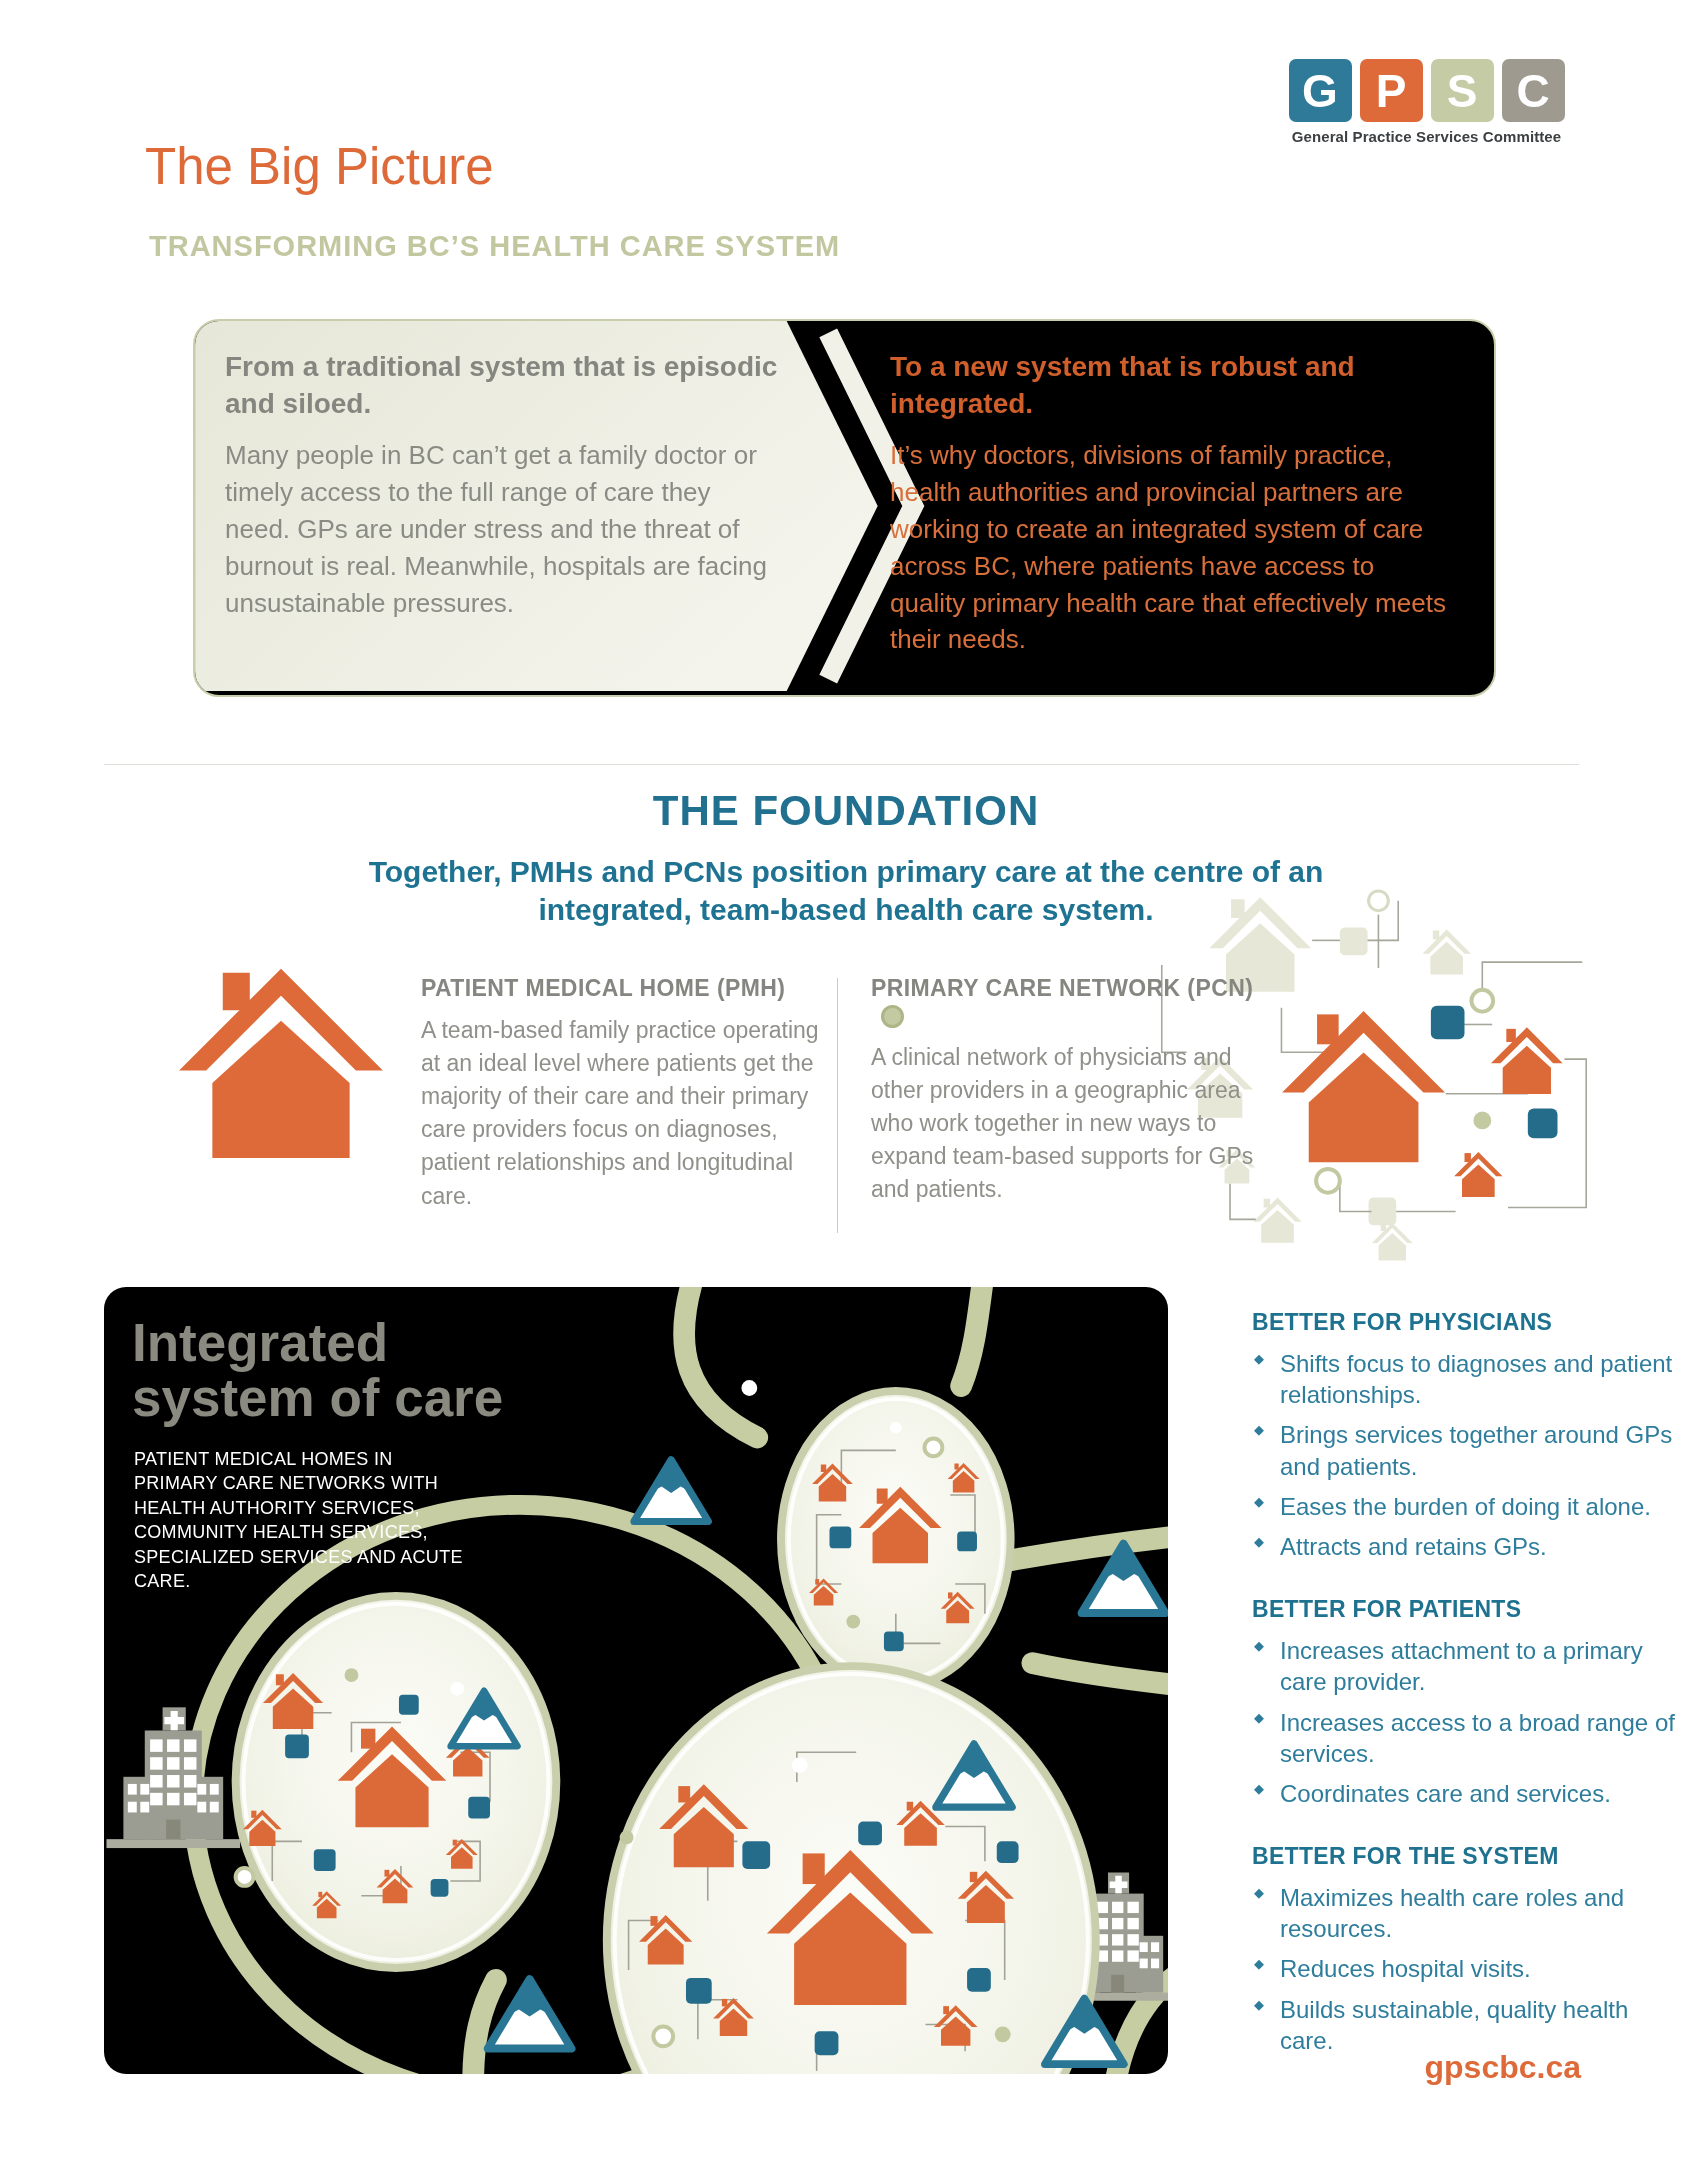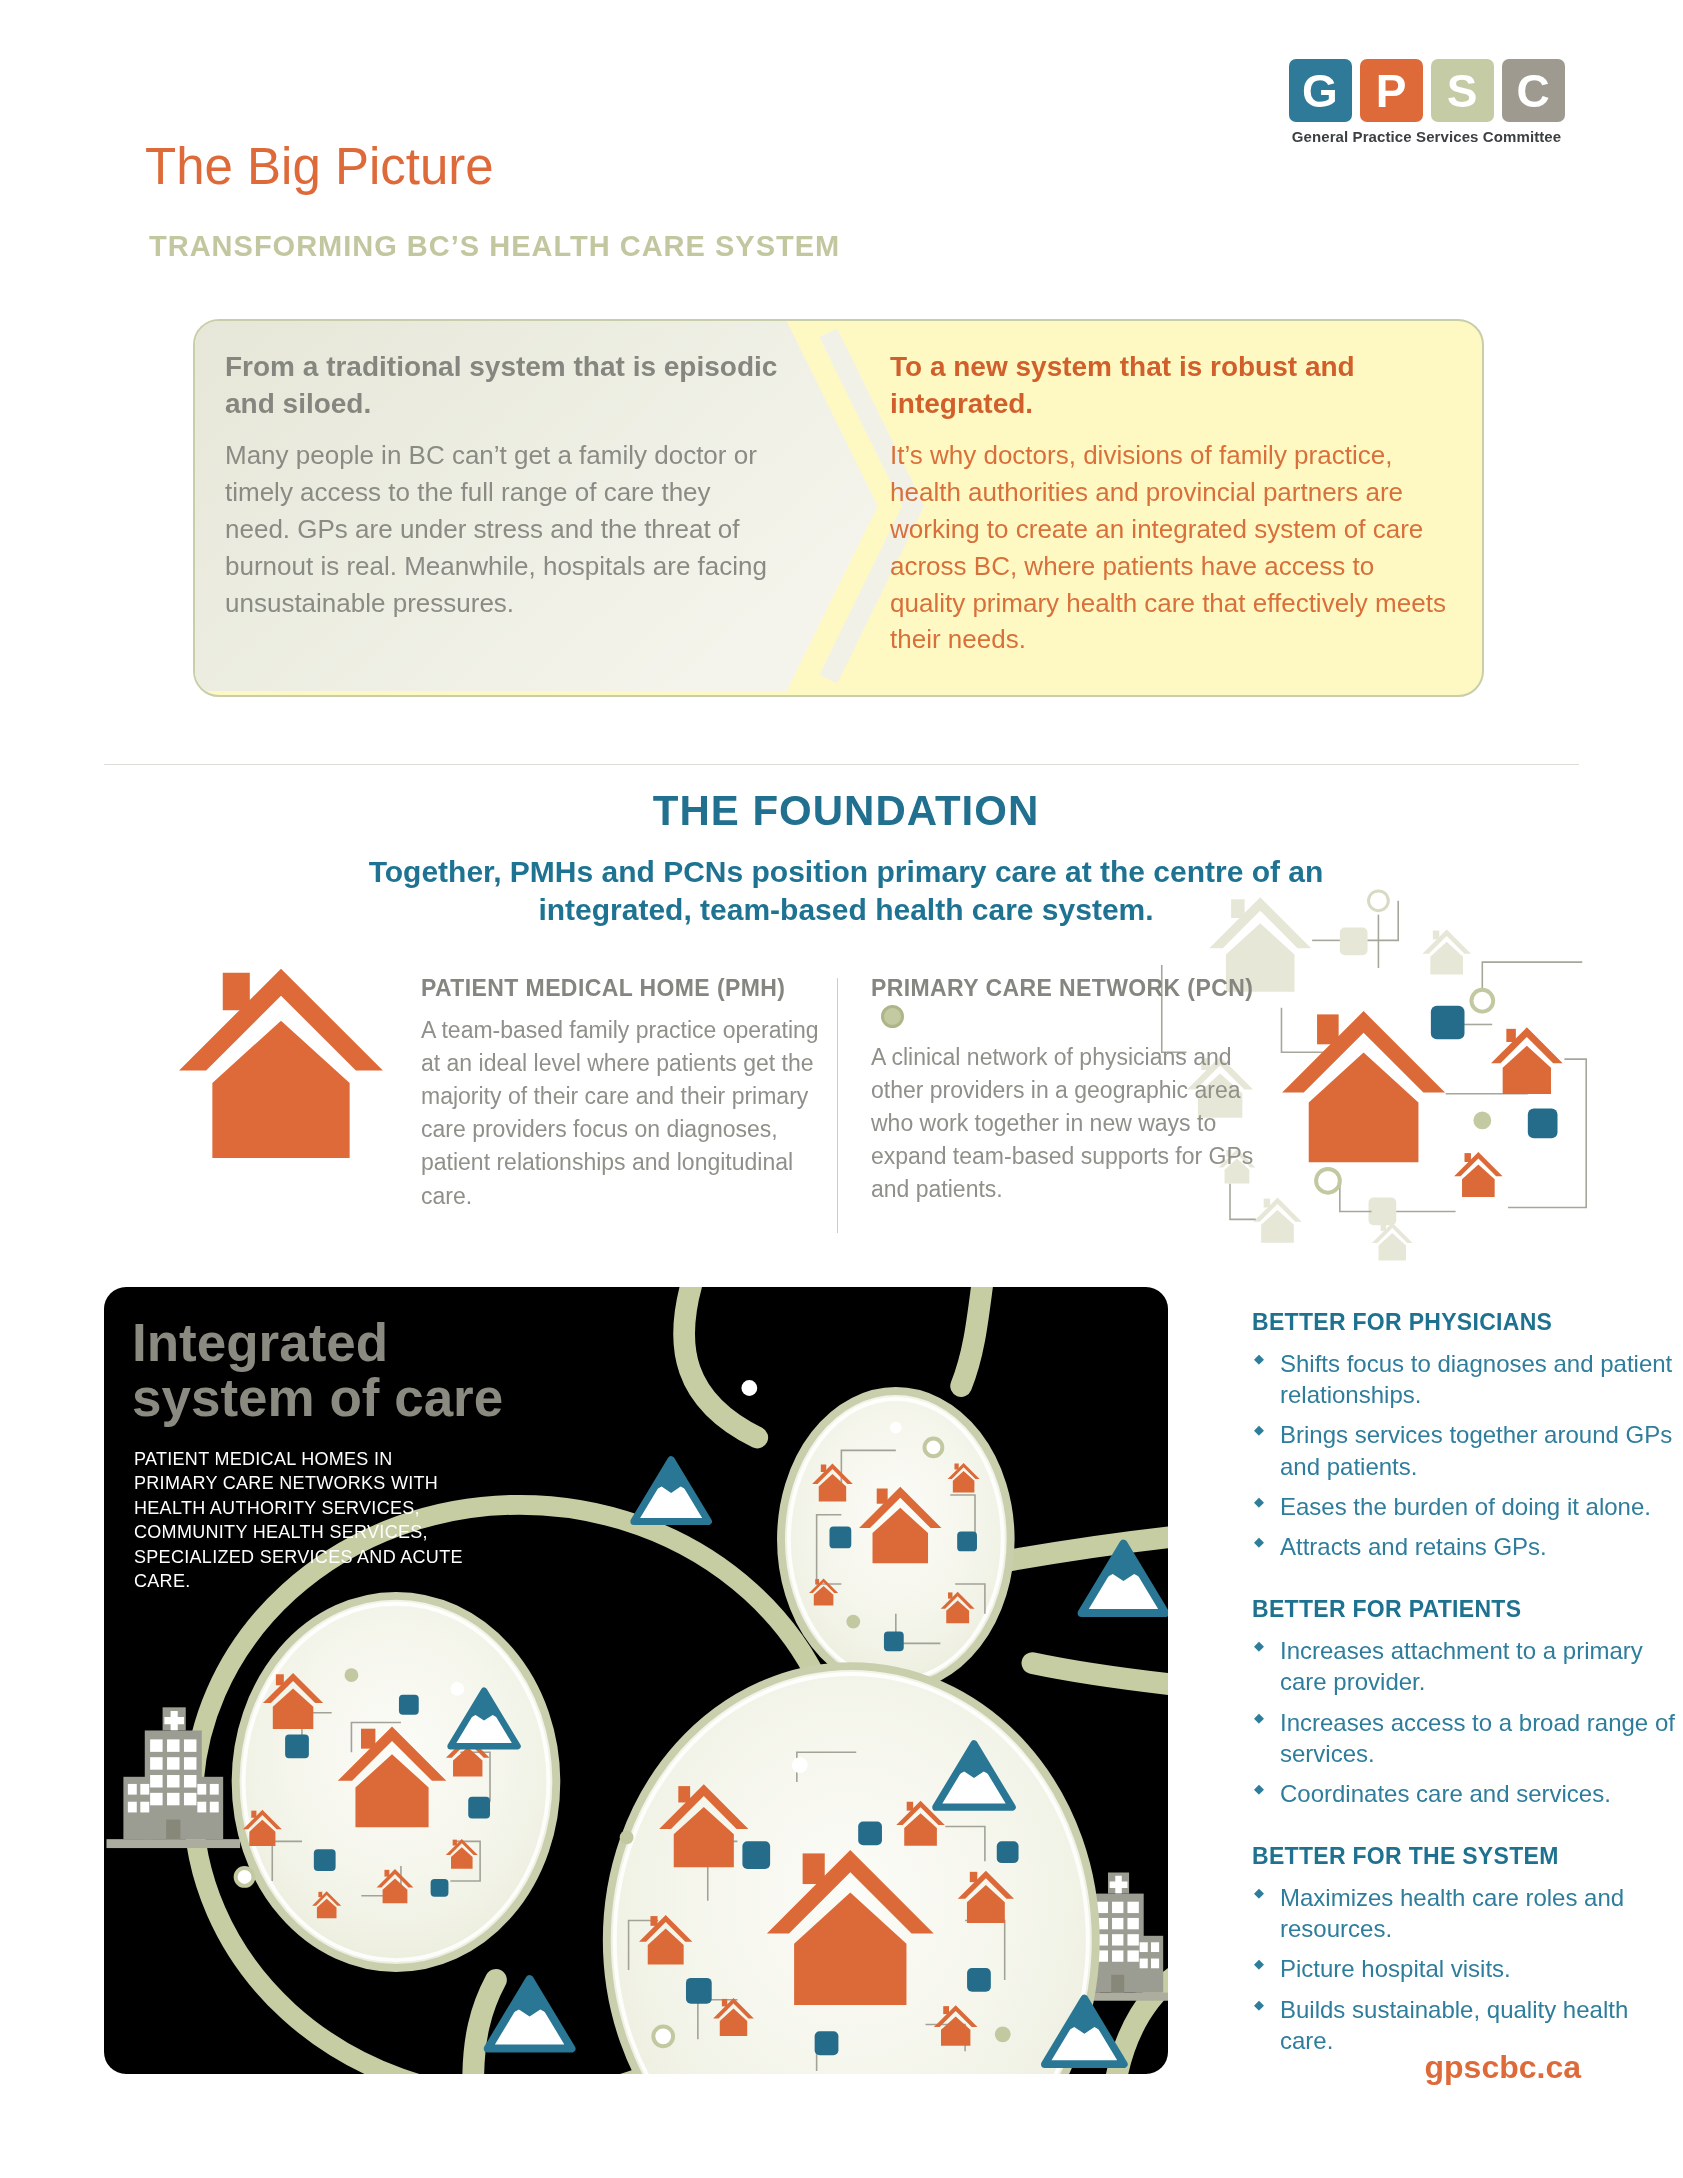--- a/index.html
+++ b/index.html
@@ -16,21 +16,21 @@
   .logo-sq{width:63px;height:63px;border-radius:7px;display:flex;align-items:center;justify-content:center;
     color:#fff;font-size:46px;font-weight:bold;line-height:1;}
   .logo-caption{margin-top:6px;font-size:15px;font-weight:bold;color:#3C4043;letter-spacing:0.1px;white-space:nowrap;}
 
   
   .page-title{left:145px;top:137px;font-size:51px;color:#DD6A38;letter-spacing:0;}
   .page-subtitle{left:149px;top:230px;font-size:29px;color:#C2C7A0;letter-spacing:1px;font-weight:bold;}
 
   
   .compare-box{left:193px;top:319px;width:1287px;height:374px;border:2px solid #C9CEAA;border-radius:26px;
-    background:#fef9c3;overflow:hidden;}
+    background:#000000;overflow:hidden;padding-left:12px;}
   .compare-box svg.chev{position:absolute;left:0;top:0;}
   .from-col{position:absolute;left:30px;top:28px;width:554px;}
   .to-col{position:absolute;left:695px;top:28px;width:560px;}
   .cmp-heading{font-size:28px;font-weight:bold;line-height:1.32;}
   .from-col .cmp-heading{color:#85867F;}
   .to-col .cmp-heading{color:#D15F2C;}
   .cmp-body{font-size:26px;line-height:1.42;margin-top:14px;}
   .from-col .cmp-body{color:#8A8B84;}
   .to-col .cmp-body{color:#D9703B;}
 
@@ -341,19 +341,19 @@
   </ul>
   <h3 class="ben-heading gap">BETTER FOR PATIENTS</h3>
   <ul class="ben-list">
     <li><span class="ben-bullet">◆</span><span>Increases attachment to a primary care provider.</span></li>
     <li><span class="ben-bullet">◆</span><span>Increases access to a broad range of services.</span></li>
     <li><span class="ben-bullet">◆</span><span>Coordinates care and services.</span></li>
   </ul>
   <h3 class="ben-heading gap">BETTER FOR THE SYSTEM</h3>
   <ul class="ben-list">
     <li><span class="ben-bullet">◆</span><span>Maximizes health care roles and resources.</span></li>
-    <li><span class="ben-bullet">◆</span><span>Picture hospital visits.</span></li>
+    <li><span class="ben-bullet">◆</span><span>Reduces hospital visits.</span></li>
     <li><span class="ben-bullet">◆</span><span>Builds sustainable, quality health care.</span></li>
   </ul>
 </div>
 
 <div class="abs site">gpscbc.ca</div>
 
 
 </body></html>

